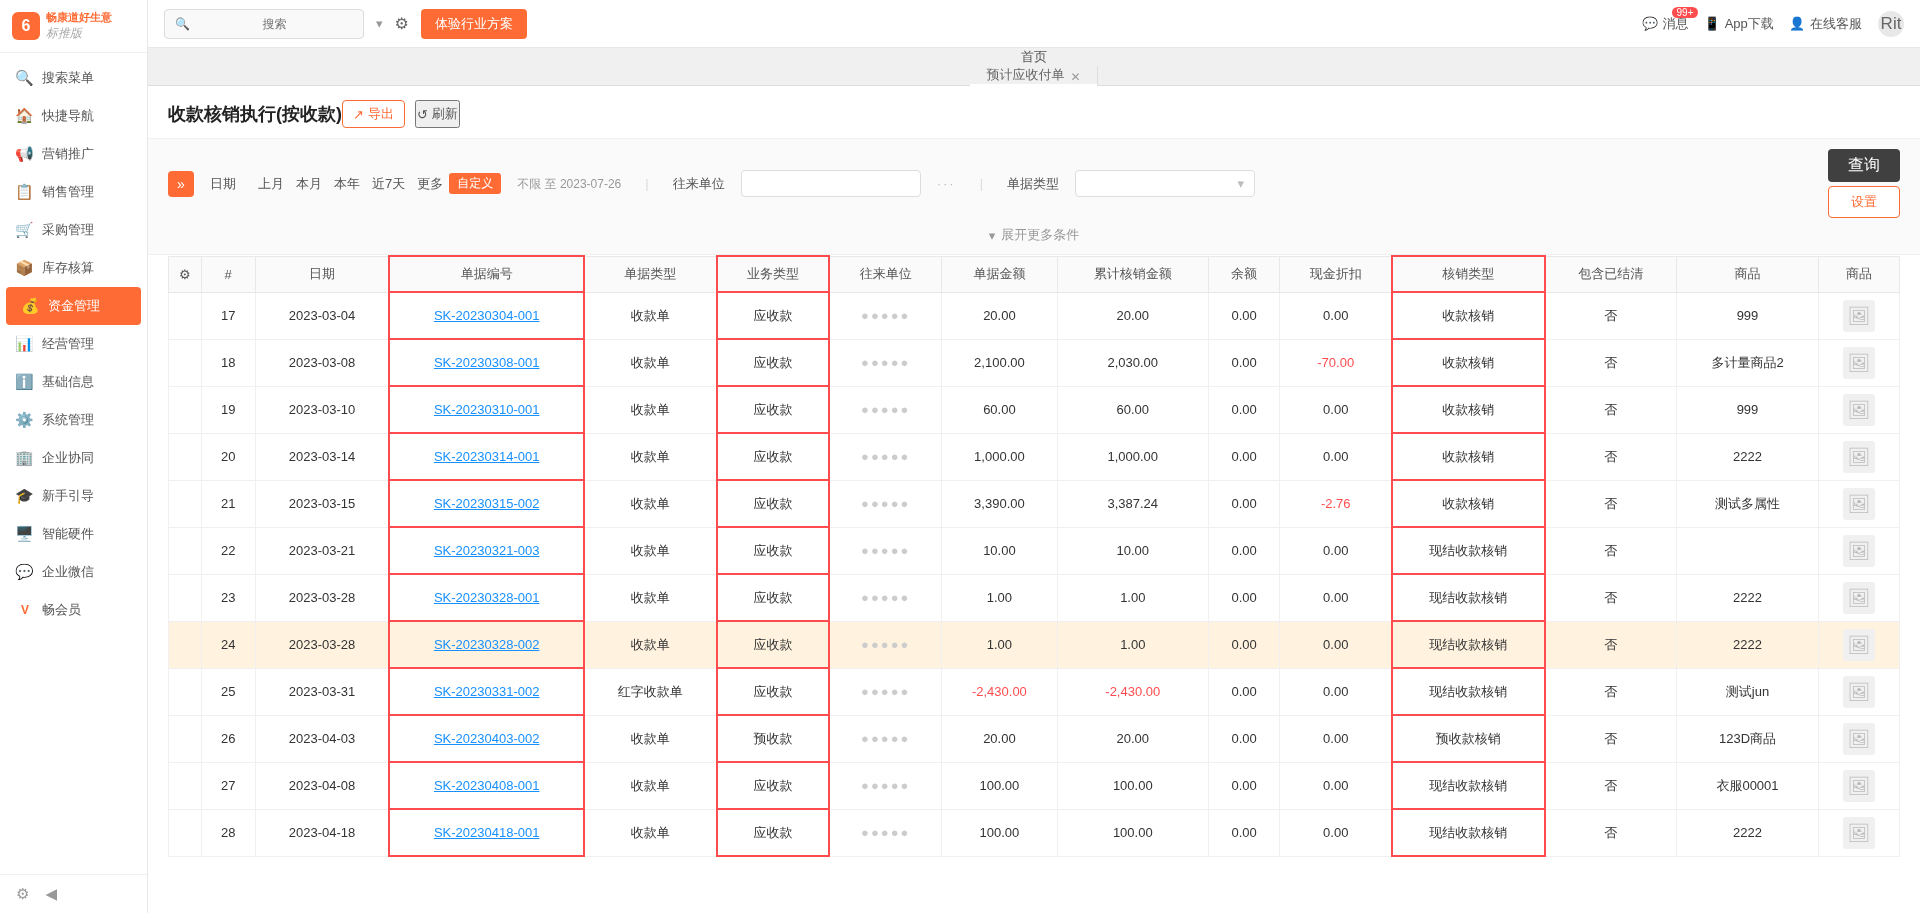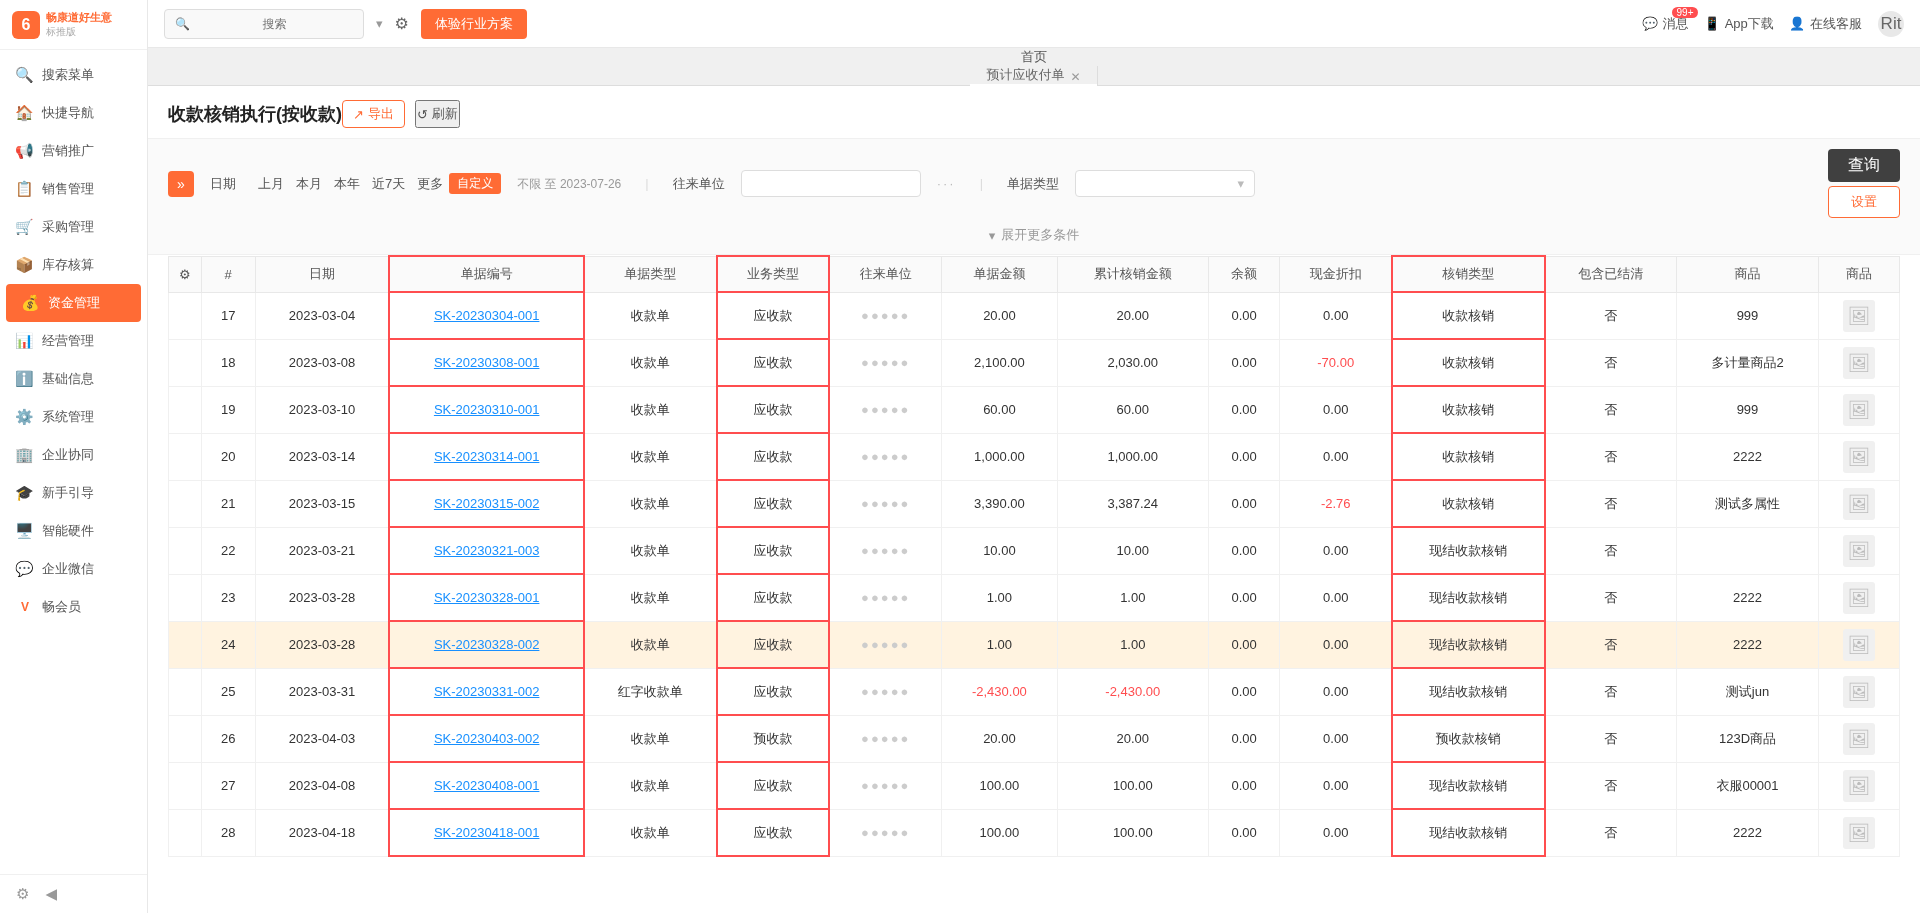--- a/index.html
+++ b/index.html
@@ -94,21 +94,21 @@
 </head>
 <body>
 
 <div class="sidebar">
   <div class="sidebar-logo">
     <div class="logo-icon">
         <span>6</span>
       </div>
     <div>
       <div style="font-size:11px;color:#ff6b35;font-weight:bold;">畅康道好生意</div>
-      <div style="font-size:10px;color:#aaa;">标推版</div>
+      <div style="font-size:12px;color:#aaa;font-style:italic;">标推版</div>
     </div>
   </div>
   <div class="sidebar-nav">
     <div class="nav-item">
       <span class="nav-icon">🔍</span>
       <span>搜索菜单</span>
     </div>
     <div class="nav-item">
       <span class="nav-icon">🏠</span>
       <span>快捷导航</span>

